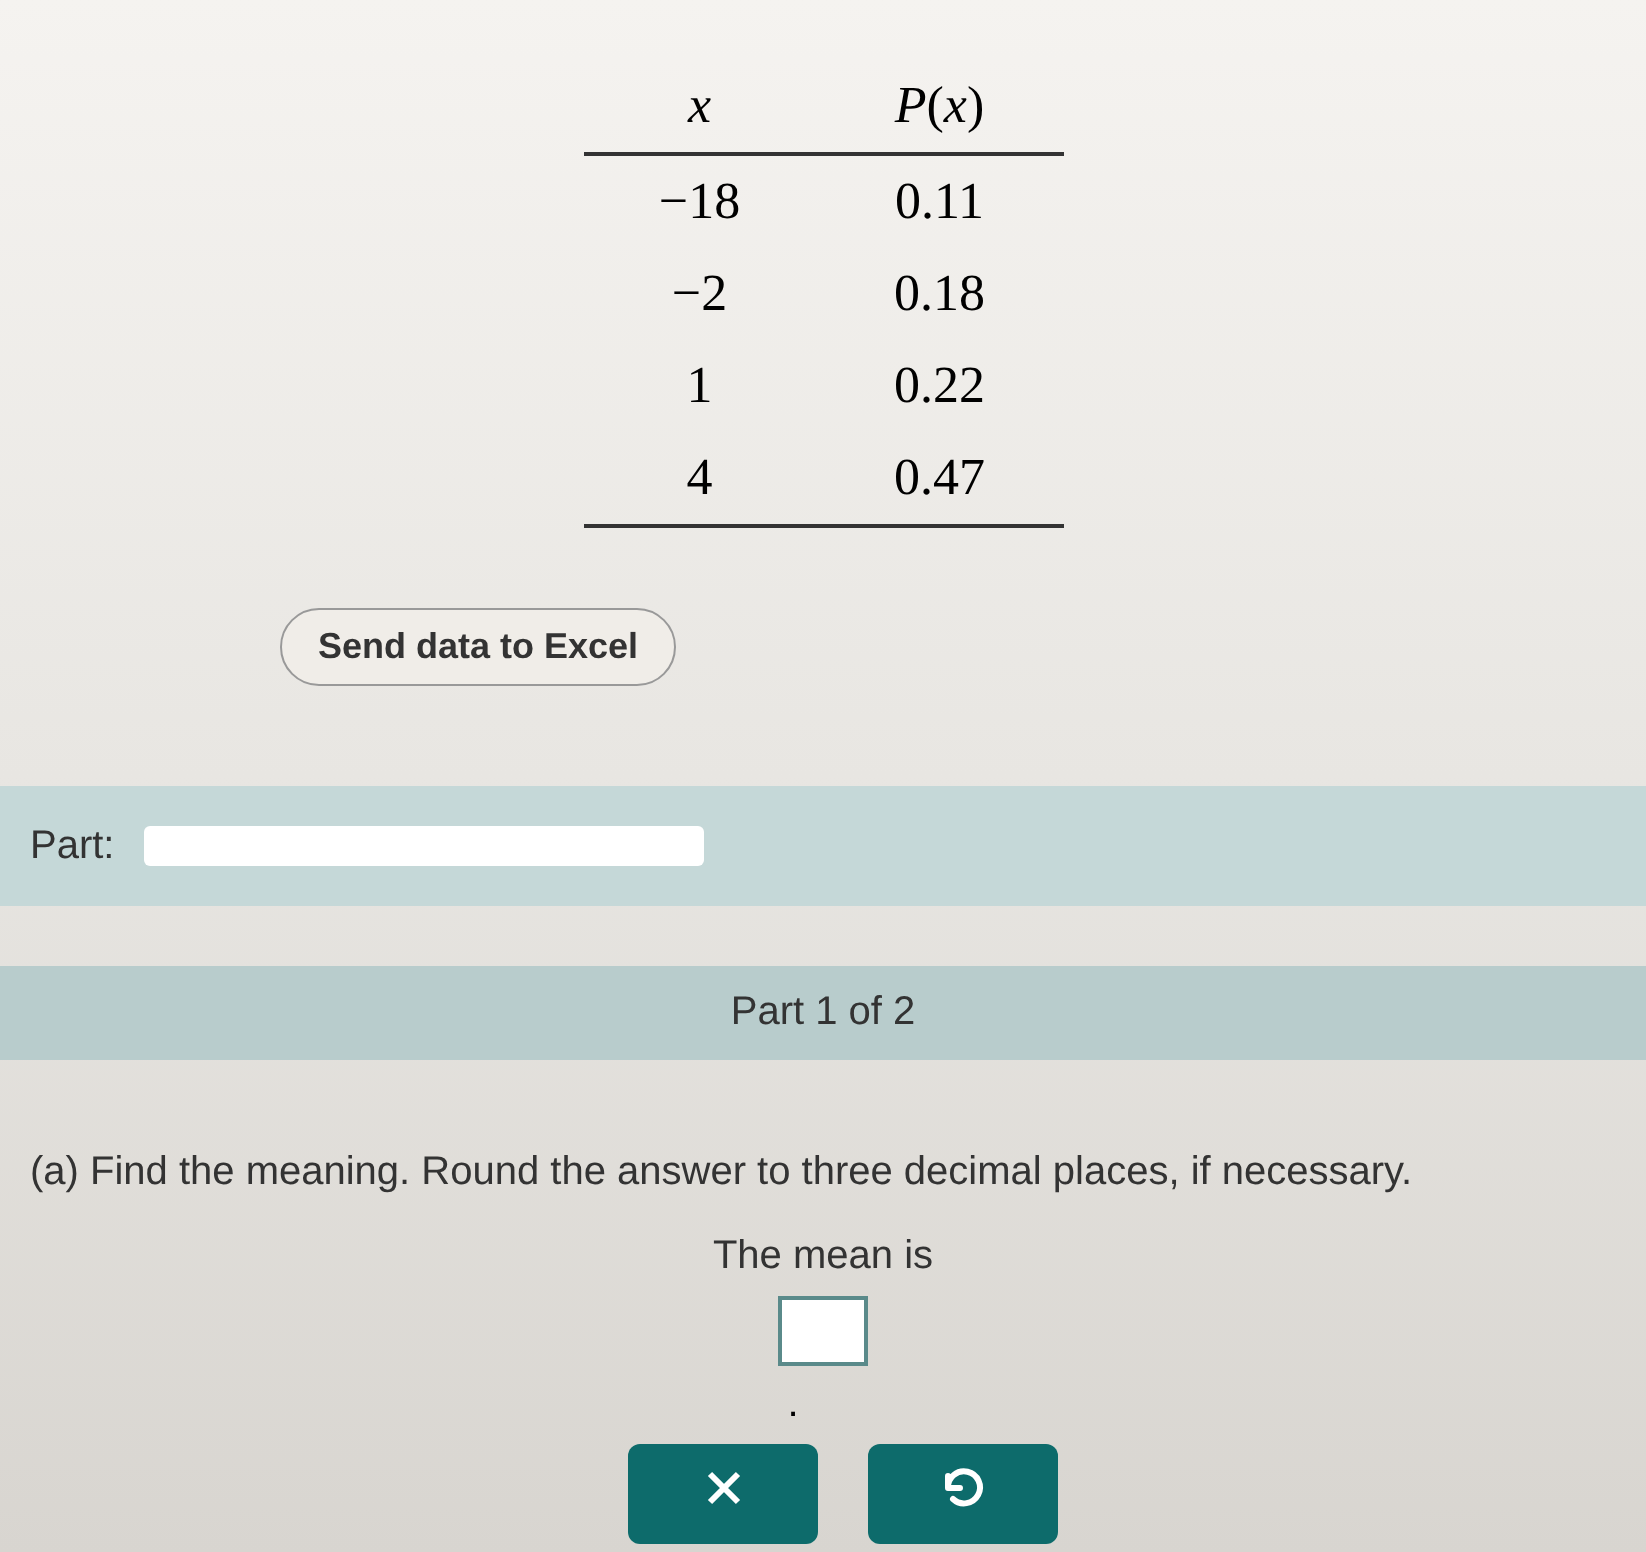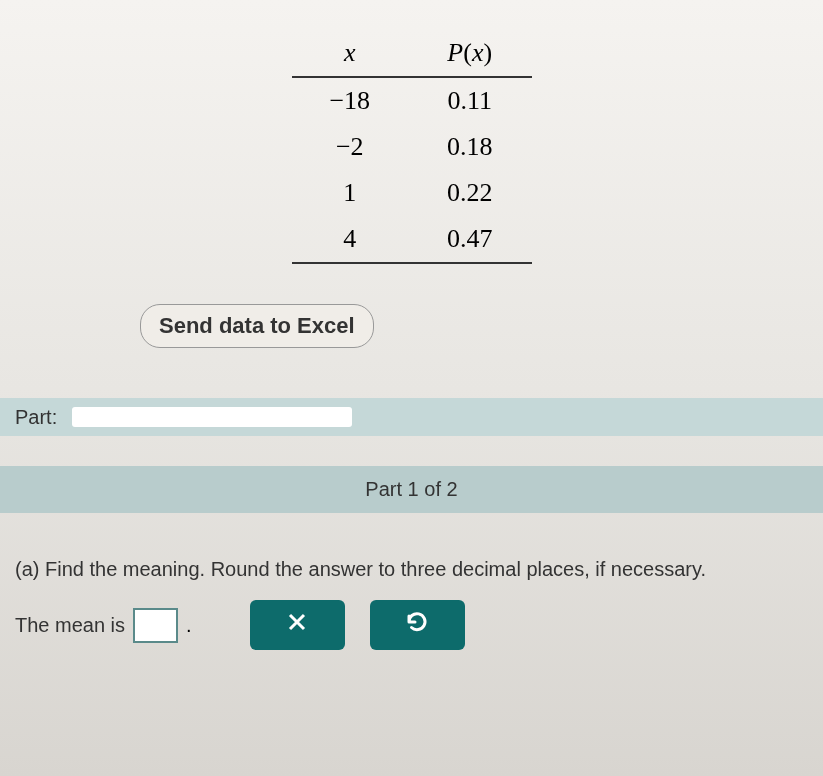--- a/index.html
+++ b/index.html
@@ -40,32 +40,32 @@
     .data-table tbody tr:last-child td {
       border-bottom: 2px solid #333;
     }
     .send-excel-btn {
       display: block;
       margin: 40px 0 0 140px;
       padding: 8px 18px;
       background: #f0ede8;
       border: 1.5px solid #999;
       border-radius: 20px;
-      font-size: 22px;
+      font-size: 18px;
       font-weight: bold;
       color: #333;
       cursor: pointer;
     }
     .part-section {
       margin-top: 50px;
       background: #c5d8d8;
       padding: 10px 15px;
       display: flex;
       align-items: center;
-      height: 38px;
+      height: 60px;
     }
     .part-label {
       font-size: 20px;
       color: #333;
       margin-right: 15px;
     }
     .progress-bar {
       width: 280px;
       height: 20px;
       background: #fff;
@@ -85,20 +85,21 @@
     }
     .question-text {
       font-size: 20px;
       color: #333;
       margin-bottom: 19px;
     }
     .answer-row {
       display: flex;
       align-items: center;
       gap: 8px;
+      flex-direction: column;
     }
     .answer-label {
       font-size: 20px;
       color: #333;
     }
     .answer-input {
       width: 45px;
       height: 35px;
       border: 2px solid #5a8a8a;
       background: #fff;

